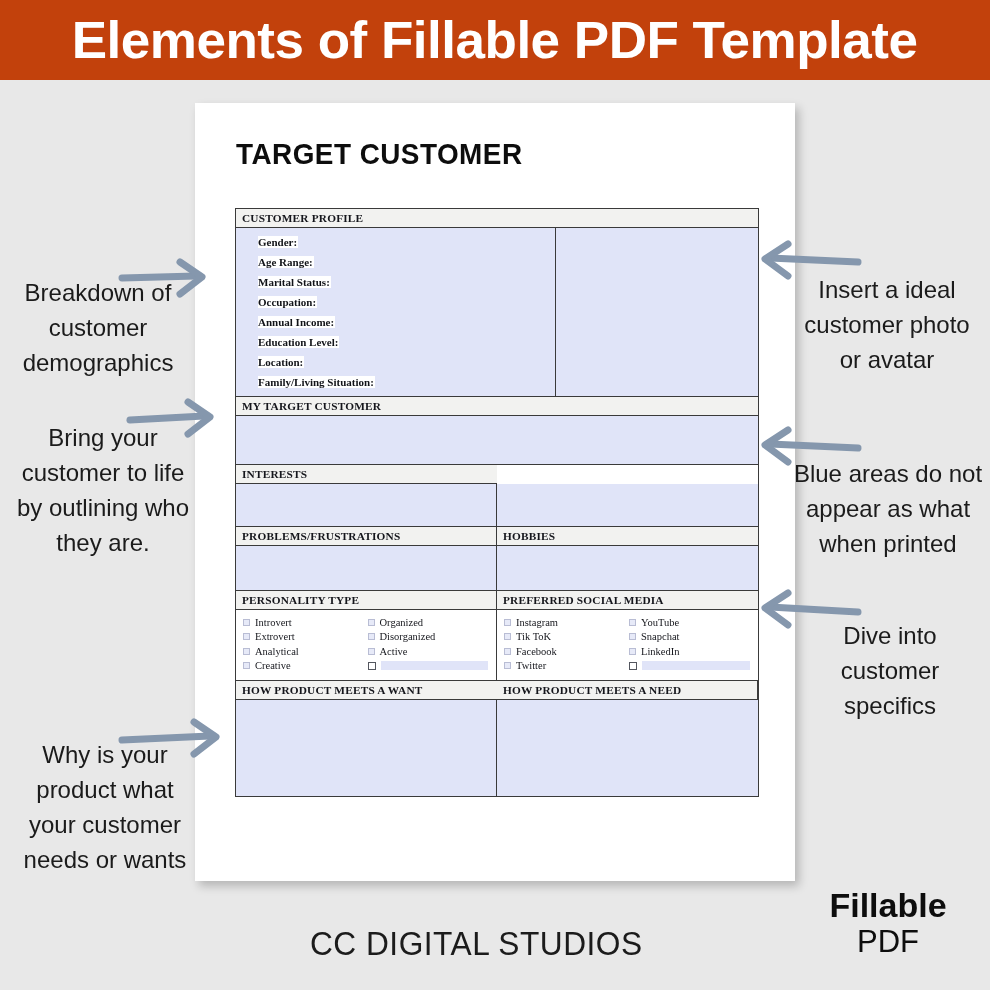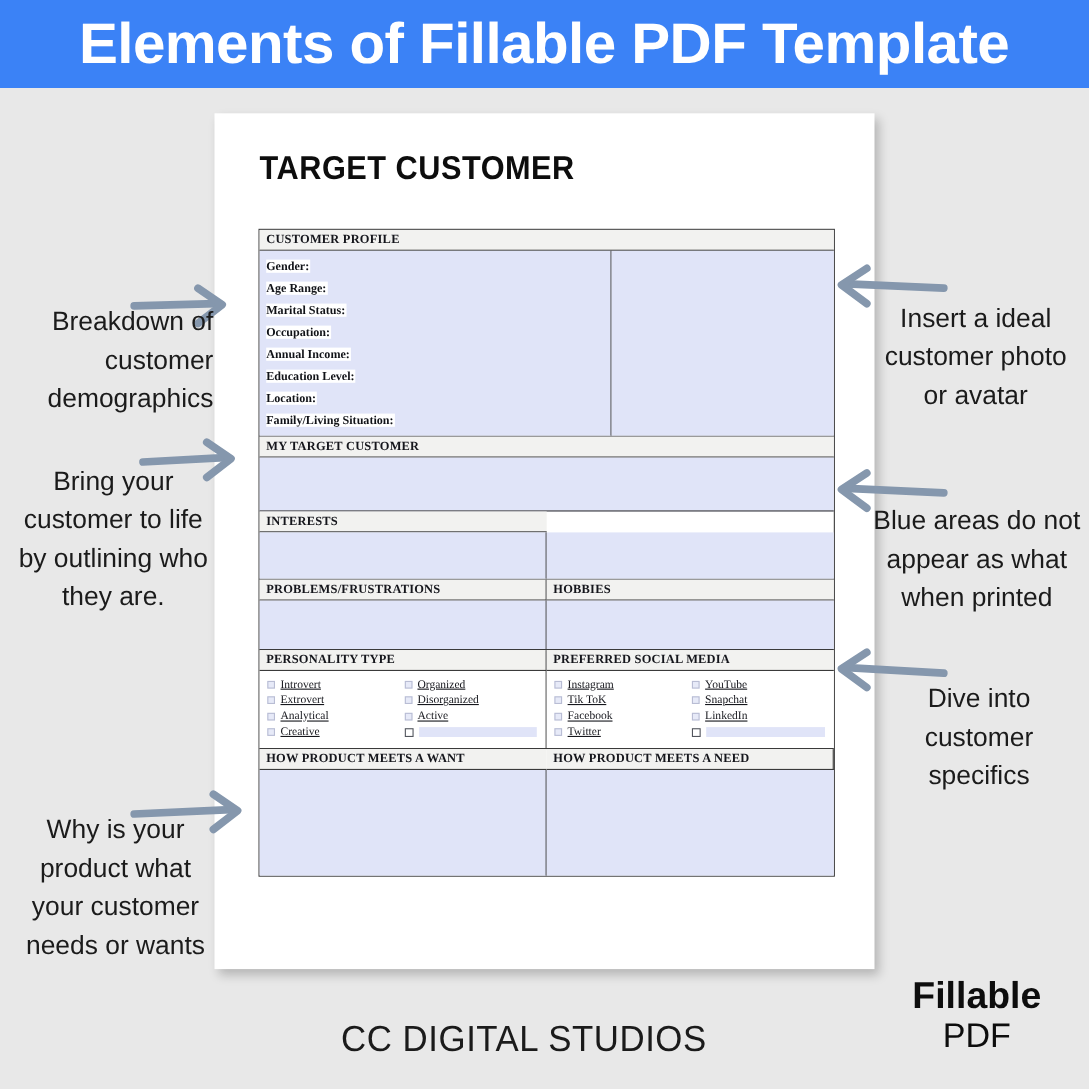--- a/index.html
+++ b/index.html
@@ -20,21 +20,21 @@
     height: 990px;
     background: #e8e8e8;
   }
 
   
   #banner {
     position: absolute;
     left: 0; top: 0;
     width: 990px;
     height: 80px;
-    background: #3b82f6;
+    background: #c2410c;
     display: flex;
     align-items: center;
     justify-content: center;
   }
   #banner-title {
     color: #ffffff;
     font-family: "Liberation Sans", sans-serif;
     font-weight: bold;
     font-size: 52px;
     letter-spacing: -0.5px;
@@ -93,21 +93,21 @@
 
   
   #profile-body {
     display: flex;
     border-bottom: 1.6px solid #3a3a3a;
   }
   #profile-fields {
     width: 320px;
     border-right: 1.6px solid #3a3a3a;
     background: #e0e4f8;
-    padding: 4px 0 4px 0;
+    padding: 4px 0 4px 16px;
     box-sizing: border-box;
   }
   .pf-row {
     height: 20px;
     line-height: 20px;
     font-family: "Liberation Serif", serif;
     font-weight: bold;
     font-size: 11px;
     color: #111318;
     padding-left: 6px;
@@ -147,21 +147,20 @@
   .cb-cols { display: flex; }
   .cb-col { width: 50%; }
   .cb-item {
     display: flex;
     align-items: center;
     height: 14.5px;
     font-family: "Liberation Serif", serif;
     font-size: 10.5px;
     color: #15161c;
     white-space: nowrap;
-    text-decoration: underline;
   }
   .cb-box {
     width: 7px;
     height: 7px;
     border: 1px solid #b9bdd4;
     background: #e7eaf8;
     margin-right: 5px;
     flex: 0 0 auto;
     box-sizing: border-box;
   }
@@ -183,21 +182,21 @@
 
   
   .anno {
     position: absolute;
     font-family: "Liberation Sans", sans-serif;
     font-size: 24px;
     line-height: 35px;
     color: #1b1b1b;
     text-align: center;
   }
-  #anno-demographics { left: 2px; top: 275px; width: 192px; text-align: right; }
+  #anno-demographics { left: 2px; top: 275px; width: 192px; }
   #anno-bringlife    { left: 10px; top: 420px; width: 186px; }
   #anno-why          { left: 10px; top: 737px; width: 190px; }
   #anno-photo        { left: 792px; top: 272px; width: 190px; }
   #anno-blueareas    { left: 792px; top: 456px; width: 192px; }
   #anno-dive         { left: 800px; top: 618px; width: 180px; }
 
   #footer-brand {
     position: absolute;
     left: 310px;
     top: 925px;

